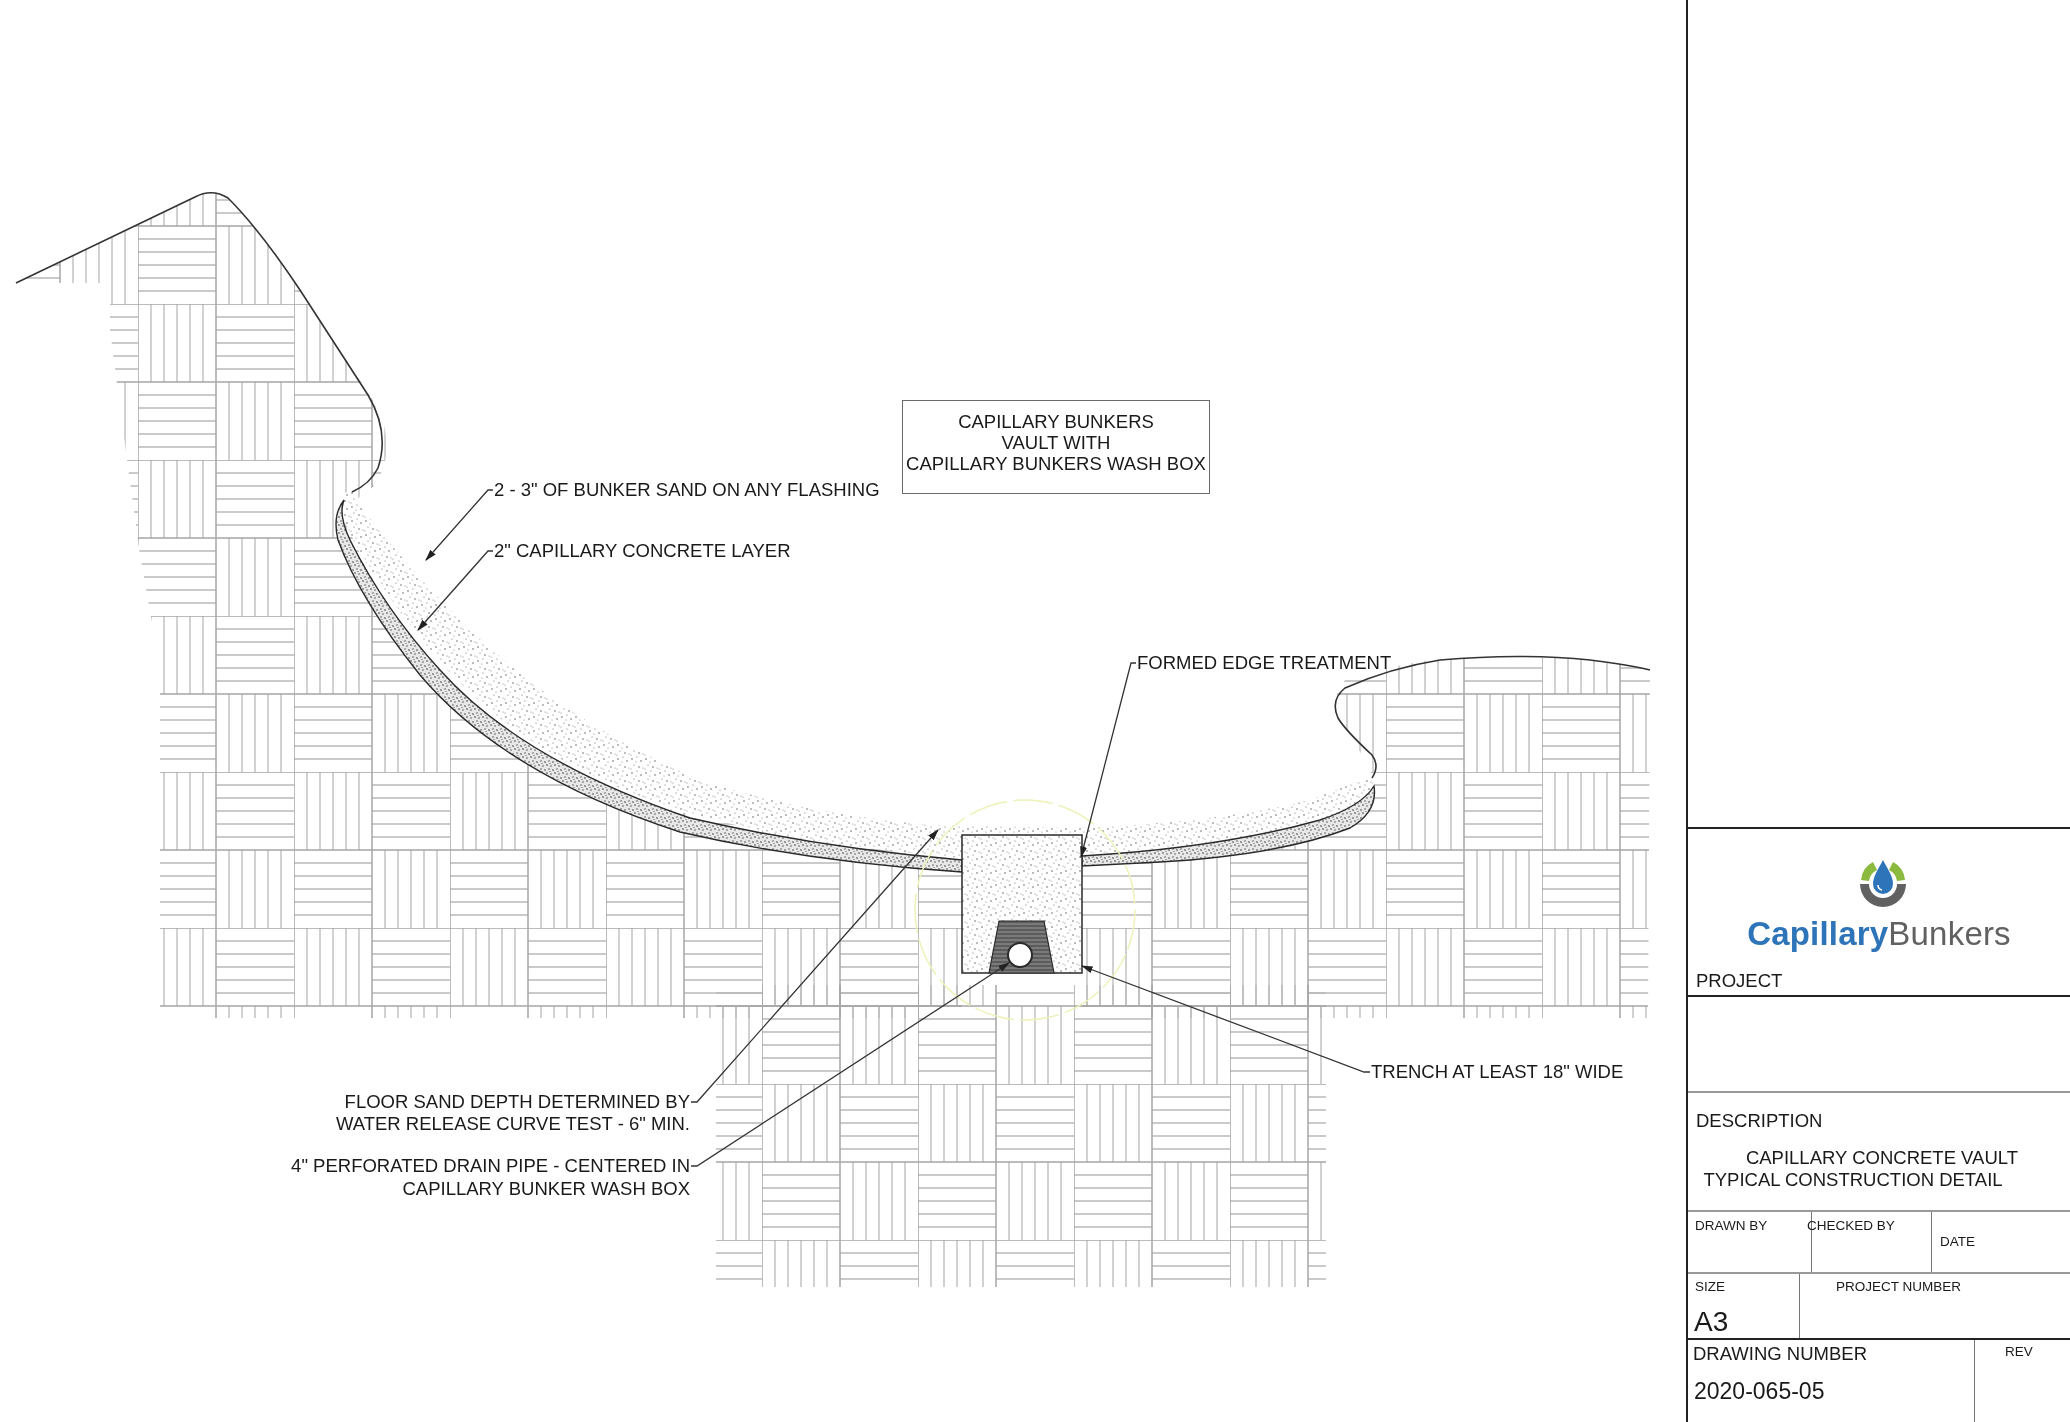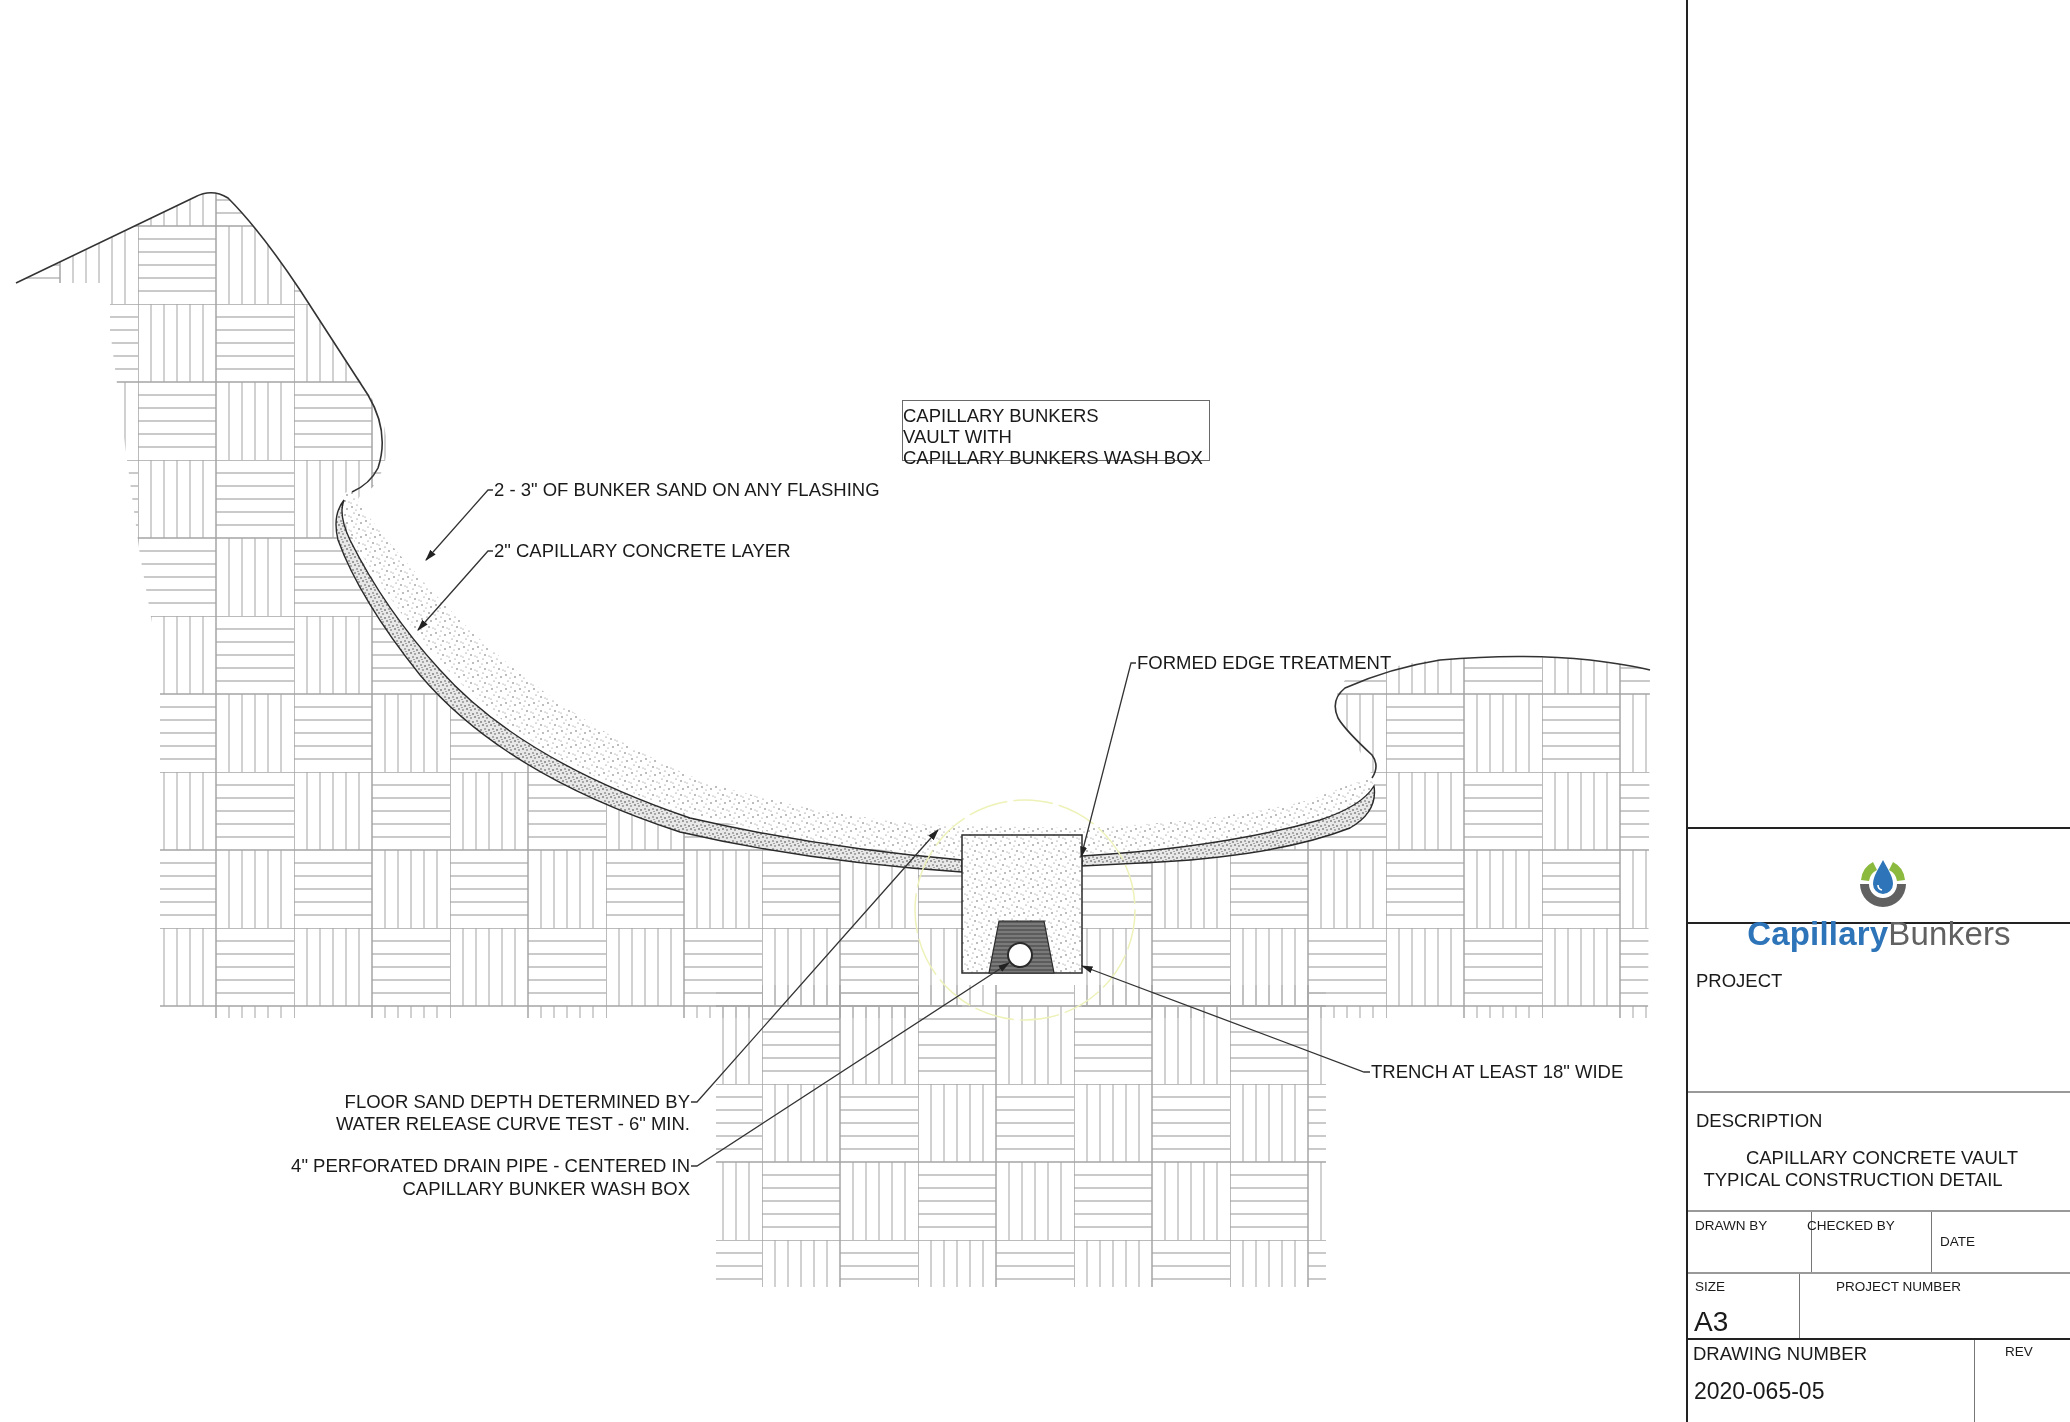--- a/index.html
+++ b/index.html
@@ -1,20 +1,20 @@
 <!DOCTYPE html>
 <html><head>
 <meta charset="utf-8">
 <style>
   html, body { margin:0; padding:0; background:#ffffff; }
   body { width:2070px; height:1422px; position:relative; overflow:hidden; font-family:"Liberation Sans", sans-serif; color:#1a1a1a; }
   #drawing { position:absolute; left:0; top:0; width:1686px; height:1422px; }
   .label { position:absolute; font-family:"Liberation Sans", sans-serif; font-size:18.5px; color:#1a1a1a; white-space:nowrap; line-height:22px; }
   .label.right { text-align:right; }
-  .title-note { position:absolute; left:902px; top:400px; width:308px; height:61px; border:1.5px solid #6a6a6a; box-sizing:border-box; text-align:left; font-size:18.5px; line-height:21px; padding-top:4px; }
+  .title-note { position:absolute; left:902px; top:400px; width:308px; height:94px; border:1.5px solid #6a6a6a; box-sizing:border-box; text-align:center; font-size:18.5px; line-height:21px; padding-top:10px; }
   .title-note div { white-space:nowrap; }
   
   #titleblock { position:absolute; left:1686px; top:0; width:384px; height:1422px; border-left:2px solid #222; box-sizing:border-box; }
   .tb-row { position:absolute; left:0; right:0; box-sizing:border-box; }
   .tb-cell { position:absolute; box-sizing:border-box; }
   .tb-small { font-size:13.5px; color:#1a1a1a; position:absolute; white-space:nowrap; }
   .tb-med { font-size:18.5px; color:#1a1a1a; position:absolute; white-space:nowrap; }
   .tb-big { font-size:23px; color:#1a1a1a; position:absolute; white-space:nowrap; }
   .logo-text { position:absolute; left:0; right:0; top:86px; text-align:center; font-size:33px; letter-spacing:0.2px; }
   .logo-text .a { color:#2e74b8; font-weight:bold; }
@@ -143,21 +143,21 @@
   <div class="label right" style="left:290px; width:400px; top:1091px;">FLOOR SAND DEPTH DETERMINED BY</div>
   <div class="label right" style="left:290px; width:400px; top:1113px;">WATER RELEASE CURVE TEST - 6" MIN.</div>
   <div class="label right" style="left:240px; width:450px; top:1155px;">4" PERFORATED DRAIN PIPE - CENTERED IN</div>
   <div class="label right" style="left:240px; width:450px; top:1178px;">CAPILLARY BUNKER WASH BOX</div>
 </div>
 
 <div id="titleblock">
 
   <div class="tb-row" style="top:0; height:829px; border-bottom:2px solid #222;"></div>
 
-  <div class="tb-row" style="top:829px; height:95px; border-bottom:2px solid #222;">
+  <div class="tb-row" style="top:829px; height:168px; border-bottom:2px solid #222;">
     <svg style="position:absolute; left:167px; top:25px;" width="56" height="62" viewBox="0 0 56 62">
 
       <path d="M6,26 A22,22 0 0 1 18,8 L22,16 A14,14 0 0 0 14,27 Z" fill="#8cba3f"></path>
       <path d="M50,26 A22,22 0 0 0 38,8 L34,16 A14,14 0 0 1 42,27 Z" fill="#8cba3f"></path>
 
       <path d="M5,30 A23,23 0 0 0 51,30 L42,30 A14,14 0 0 1 14,30 Z" fill="#616161"></path>
 
       <path d="M28,6 C24,14 18,22 18,30 A10,10 0 0 0 38,30 C38,22 32,14 28,6 Z" fill="#2e74b8"></path>
       <path d="M23,31 A5,5 0 0 0 27,36" stroke="#ffffff" stroke-width="1.6" fill="none"></path>
     </svg>

